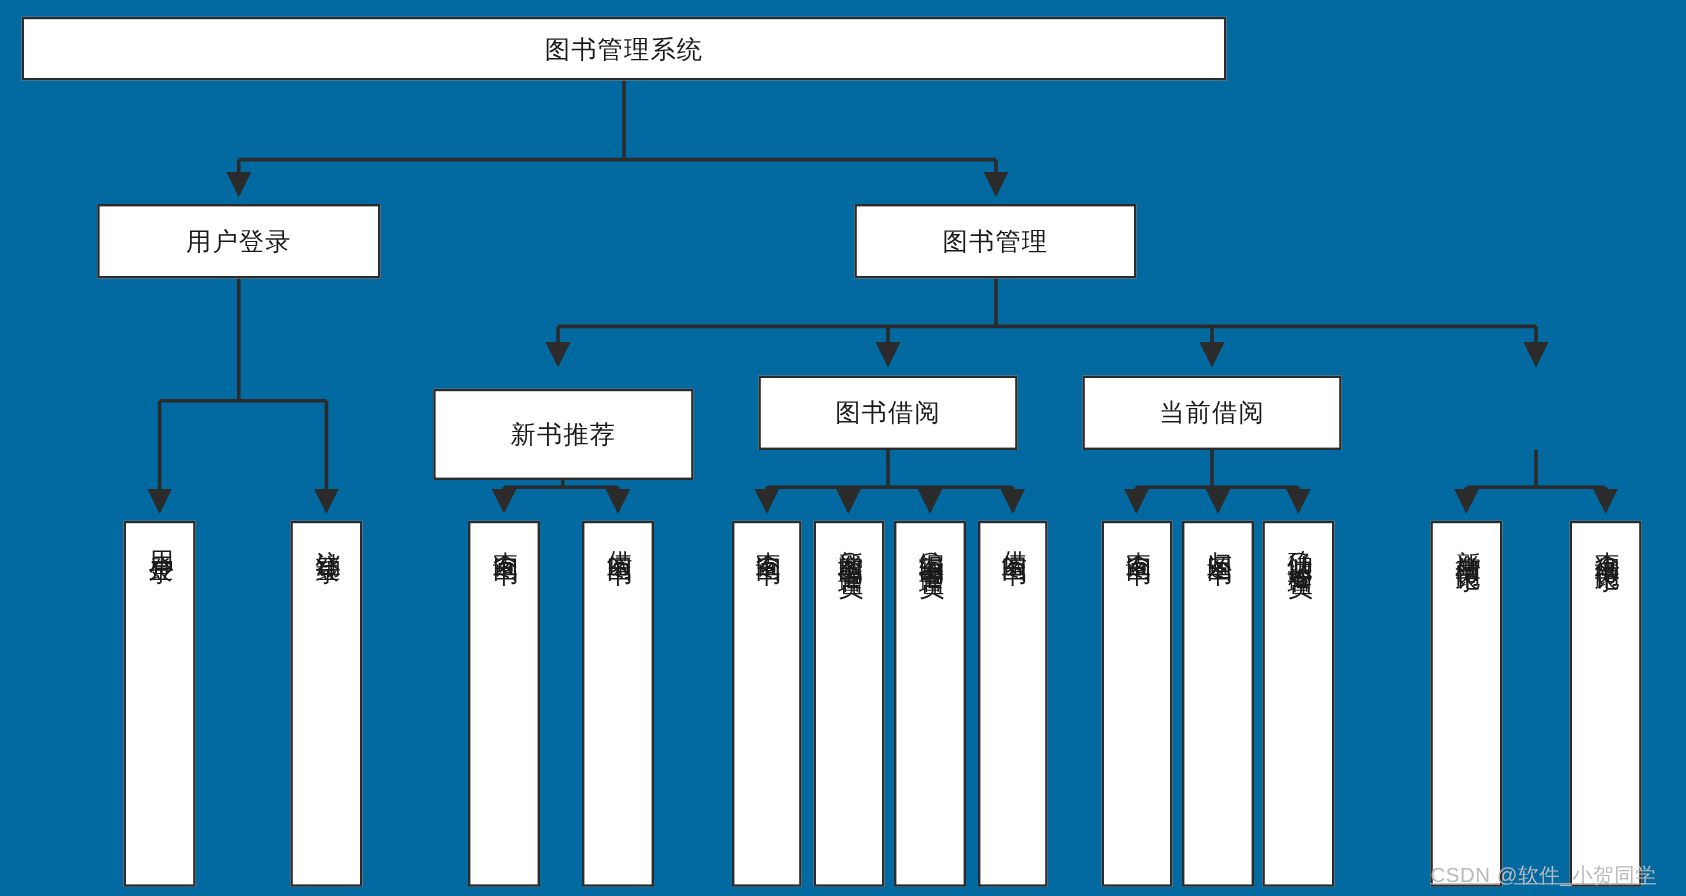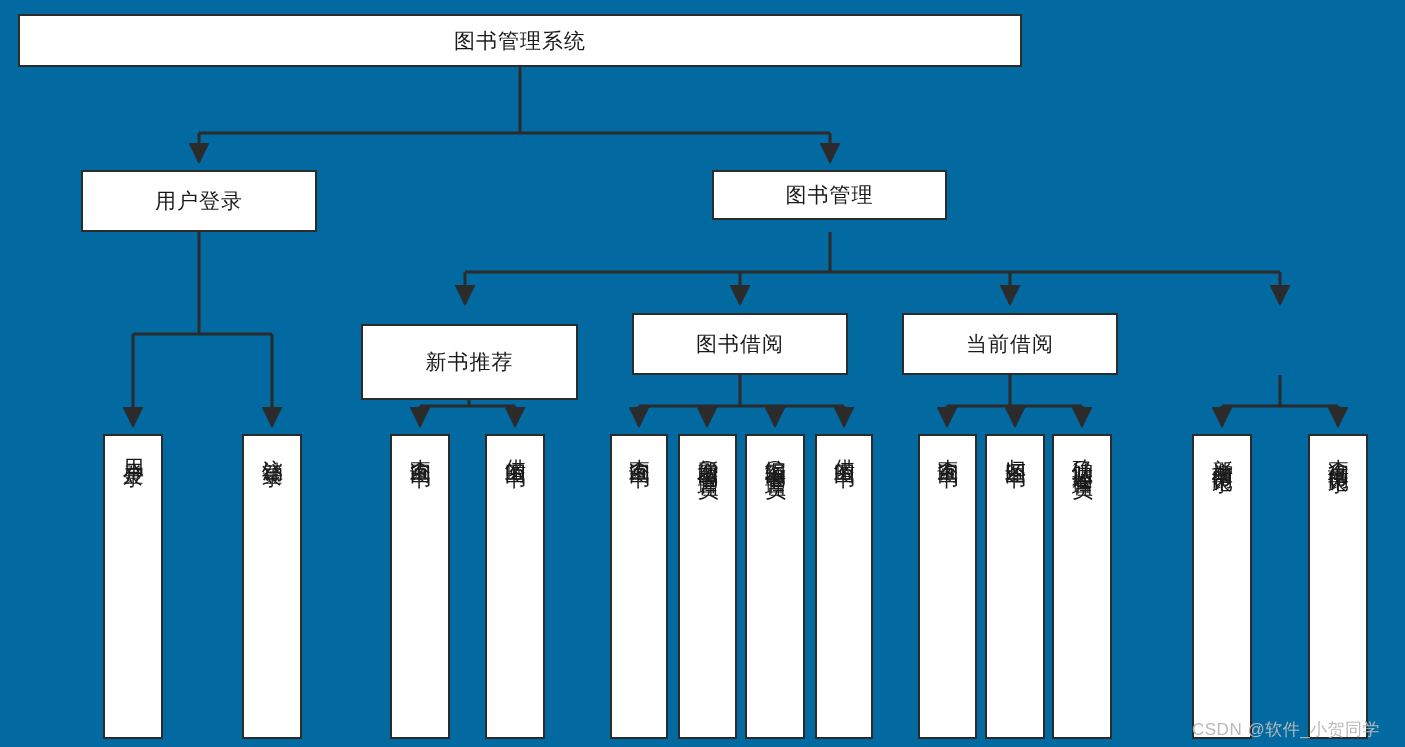--- a/index.html
+++ b/index.html
@@ -133,21 +133,21 @@
     </g>
   </svg>
 
   <div class="node horiz" style="left:18px; top:14px; width:1004px; height:53px;">
     <span>图书管理系统</span>
   </div>
 
   <div class="node horiz" style="left:81px; top:170px; width:236px; height:62px;">
     <span>用户登录</span>
   </div>
-  <div class="node horiz" style="left:712px; top:170px; width:235px; height:50px;">
+  <div class="node horiz" style="left:712px; top:170px; width:235px; height:62px;">
     <span>图书管理</span>
   </div>
 
   <div class="node horiz" style="left:361px; top:324px; width:217px; height:76px;">
     <span>新书推荐</span>
   </div>
   <div class="node horiz" style="left:632px; top:313px; width:216px; height:62px;">
     <span>图书借阅</span>
   </div>
   <div class="node horiz" style="left:902px; top:313px; width:216px; height:62px;">
@@ -191,15 +191,15 @@
     <span class="vlabel">确认归还（管理员）</span>
   </div>
 
   <div class="node vert" style="left:1192px; top:434px; width:60px; height:305px;">
     <span class="vlabel">新增借阅记录</span>
   </div>
   <div class="node vert" style="left:1308px; top:434px; width:60px; height:305px;">
     <span class="vlabel">查询借阅记录</span>
   </div>
 
-  <div class="watermark" style="left:1192px; top:718px;">CSDN @软件_小贺同学</div>
+  <div class="watermark" style="left:1192px; top:718px;text-decoration:underline;">CSDN @软件_小贺同学</div>
 
 </div>
 
 </body></html>

